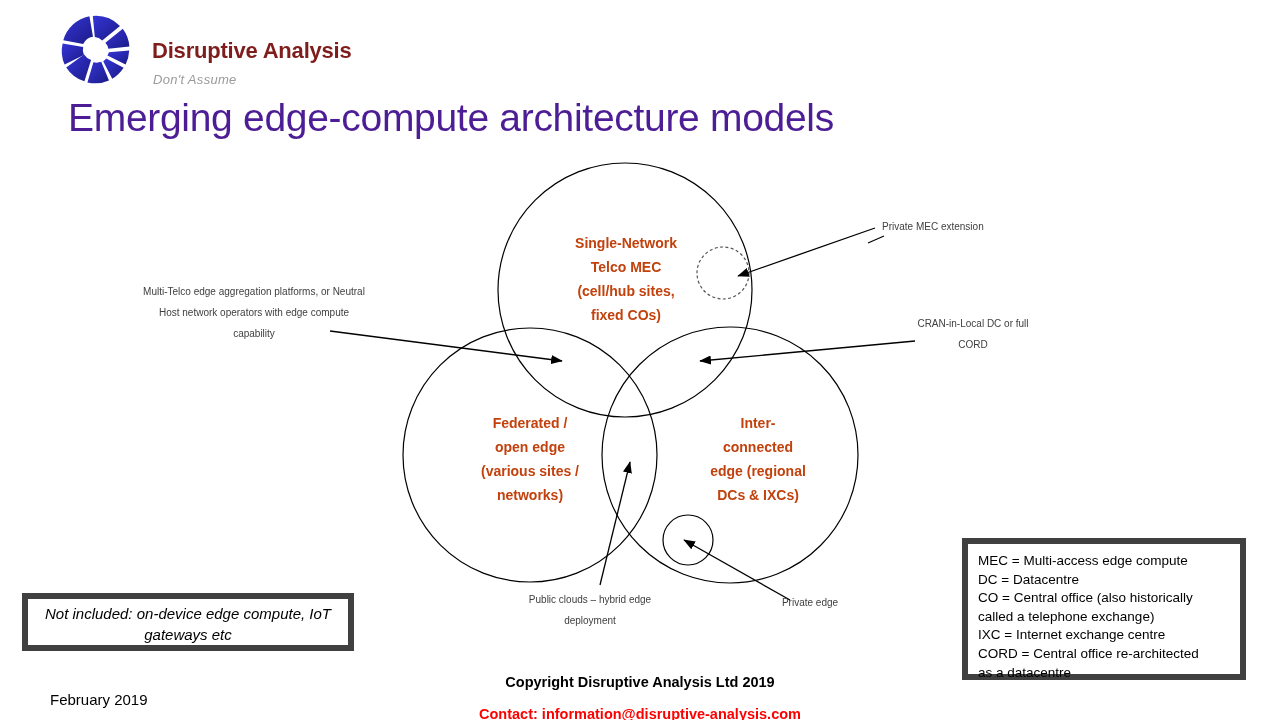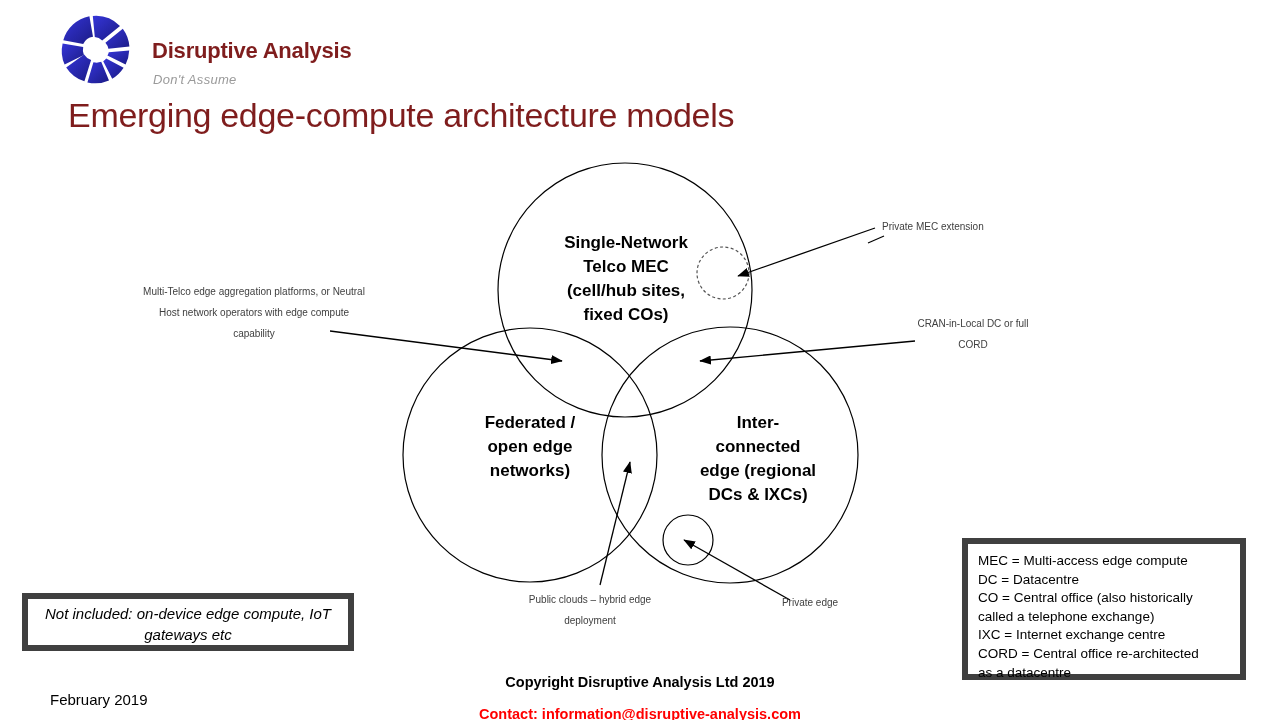--- a/index.html
+++ b/index.html
@@ -12,28 +12,28 @@
 
   
   .logo-wrap{position:absolute;left:52px;top:14px;width:300px;height:76px;}
   .logo-mark{position:absolute;left:0;top:0;width:88px;height:72px;}
   .logo-text{position:absolute;left:100px;top:24px;font-size:22px;font-weight:bold;
              letter-spacing:-0.2px;color:#7f1d1d;}
   .logo-tag{position:absolute;left:101px;top:58px;font-size:13px;font-style:italic;
             color:#9a9a9a;letter-spacing:0.3px;}
 
   
-  .title{position:absolute;left:68px;top:96px;font-size:34px;color:#7f1d1d;
+  .title{position:absolute;left:68px;top:96px;font-size:39px;color:#4c1d95;
          font-weight:400;letter-spacing:-0.3px;white-space:nowrap;}
 
   
   .venn{position:absolute;left:0;top:0;width:1280px;height:720px;}
 
   .circle-label{position:absolute;text-align:center;font-weight:bold;
-                font-size:17px;line-height:24px;color:#000000;}
+                font-size:14px;line-height:24px;color:#c2410c;}
   #lbl-top{left:520px;top:231px;width:212px;}
   #lbl-left{left:432px;top:411px;width:196px;}
   #lbl-right{left:678px;top:411px;width:160px;}
 
   
   .anno{position:absolute;font-size:10px;line-height:21px;color:#404040;}
   #anno-multitelco{left:140px;top:281px;width:228px;text-align:center;}
   #anno-privatemec{left:882px;top:216px;width:160px;text-align:left;}
   #anno-cran{left:906px;top:313px;width:134px;text-align:center;}
   #anno-publicclouds{left:510px;top:589px;width:160px;text-align:center;}
@@ -117,20 +117,21 @@
   <div class="circle-label" id="lbl-top">
     <div>Single-Network</div>
     <div>Telco MEC</div>
     <div>(cell/hub sites,</div>
     <div>fixed COs)</div>
   </div>
 
   <div class="circle-label" id="lbl-left">
     <div>Federated /</div>
     <div>open edge</div>
+    <div>(various sites /</div>
     <div>networks)</div>
   </div>
 
   <div class="circle-label" id="lbl-right">
     <div>Inter-</div>
     <div>connected</div>
     <div>edge (regional</div>
     <div>DCs &amp; IXCs)</div>
   </div>
 

